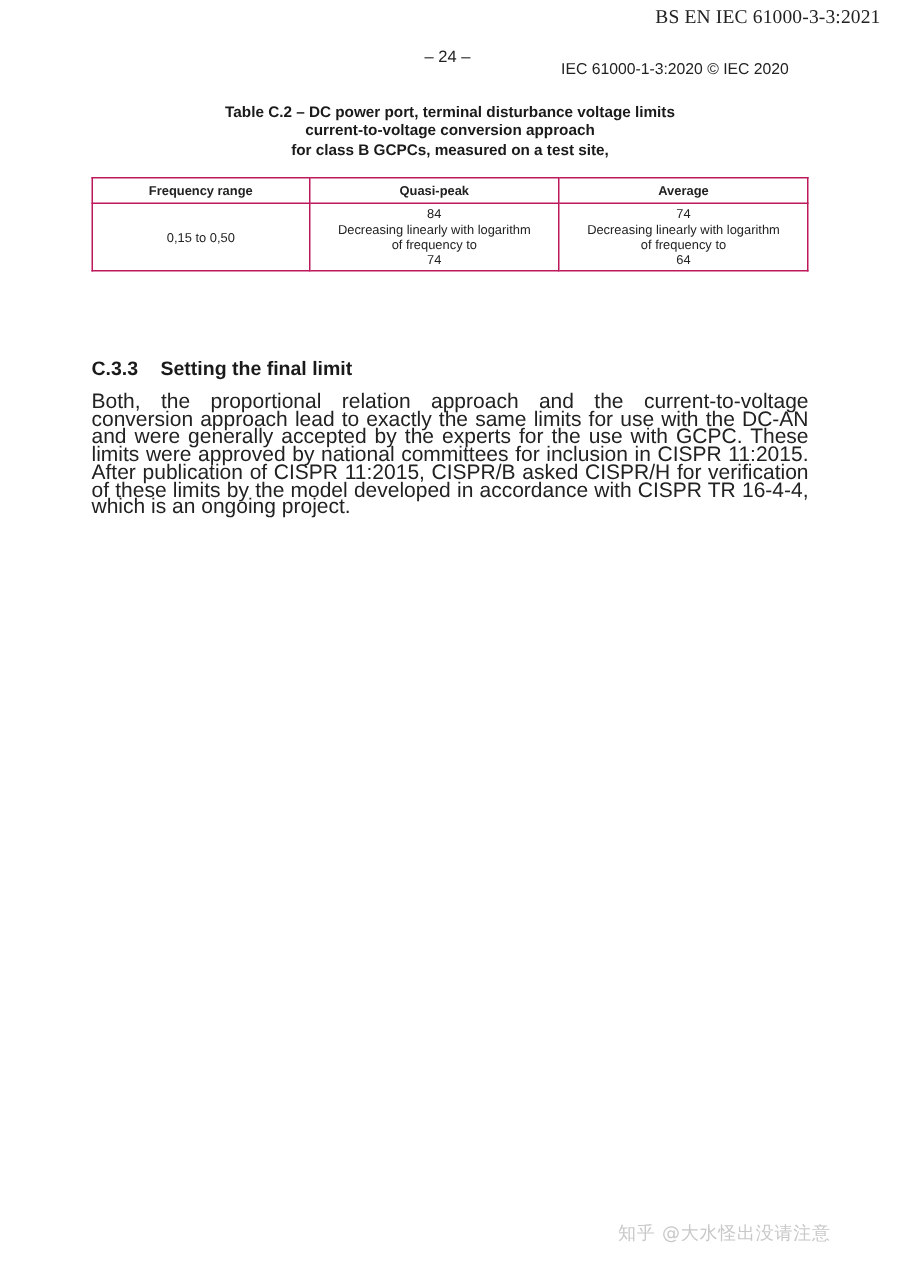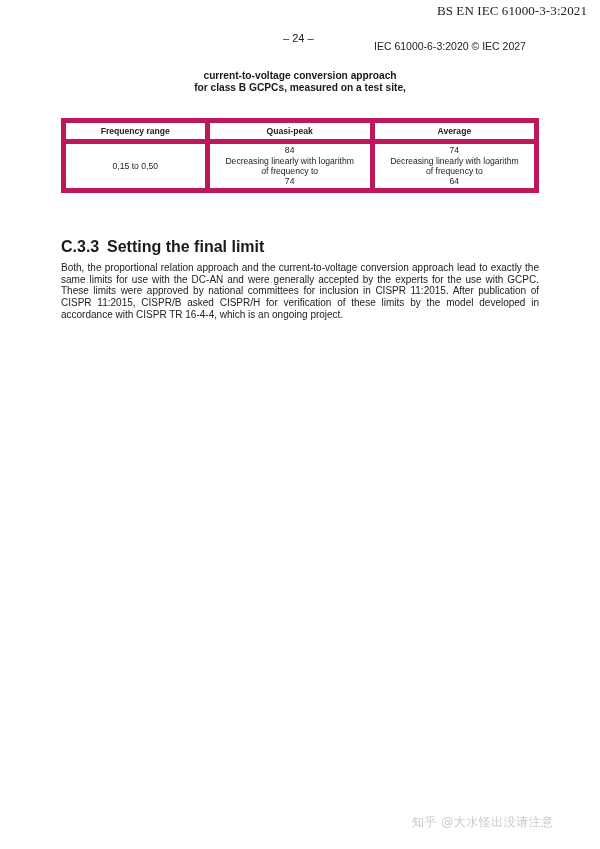--- a/index.html
+++ b/index.html
@@ -52,21 +52,21 @@
     table.limits {
       position: absolute;
       top: 118px;
       left: 61px;
       width: 478px;
       border-collapse: collapse;
       font-size: 8.6px;
       color: #222;
     }
     table.limits td, table.limits th {
-      border: 5px solid #be185d;
+      border: 1px solid #be185d;
       text-align: center;
       vertical-align: middle;
       padding: 0;
     }
     table.limits th {
       font-weight: bold;
     }
     .col1 { width: 145px; }
     .col2 { width: 167px; }
     .col3 { width: 166px; }
@@ -85,55 +85,56 @@
       line-height: 10.3px;
     }
     .data-row-2 td {
       height: 16px;
     }
     .section-heading {
       position: absolute;
       top: 238px;
       left: 61px;
       font-weight: bold;
-      font-size: 16px;
+      font-size: 13px;
       color: #1a1a1a;
     }
     .section-heading .num {
       display: inline-block;
       width: 46px;
     }
     .body-text {
       position: absolute;
       top: 262px;
       left: 61px;
       width: 478px;
-      font-size: 10px;
+      font-size: 14px;
       line-height: 11.7px;
       text-align: justify;
       color: #222;
     }
     .watermark {
       position: absolute;
       top: 814px;
       left: 412px;
       font-family: "DejaVu Sans", sans-serif;
       font-size: 12px;
       color: #c8c8c8;
       letter-spacing: 0.5px;
     }
   </style>
 </head>
 <body>
 
 <div class="std-header">BS EN IEC 61000-3-3:2021</div>
 <div class="page-num">– 24 –</div>
-<div class="doc-ref">IEC 61000-6-3:2020 © IEC 2027</div>
+<div class="doc-ref">IEC 61000-1-3:2020 © IEC 2020</div>
 
 <div class="table-title">
+  <div>Table C.2 – DC power port, terminal disturbance voltage limits</div>
   <div>current-to-voltage conversion approach</div>
   <div>for class B GCPCs, measured on a test site,</div>
 </div>
 
 <table class="limits">
   <colgroup>
     <col class="col1">
     <col class="col2">
     <col class="col3">
   </colgroup>

